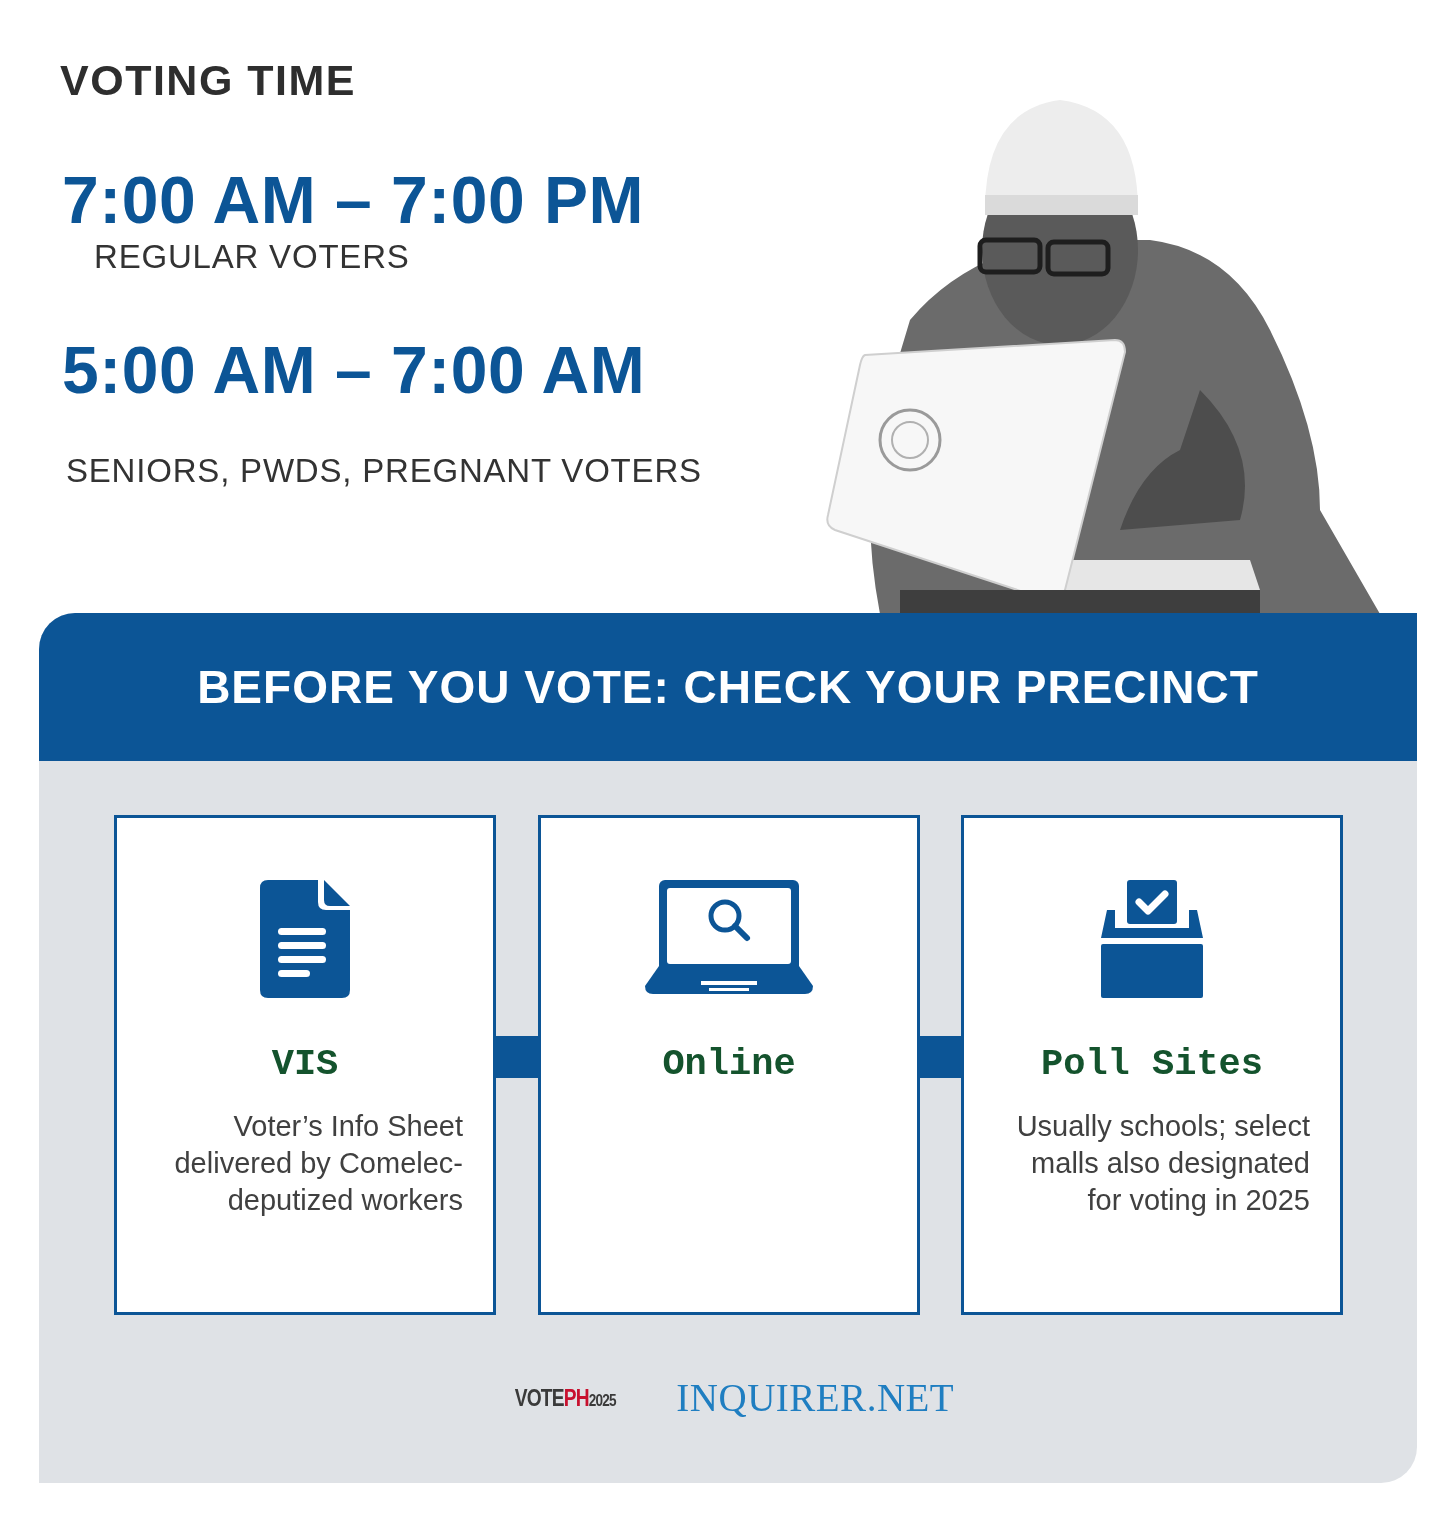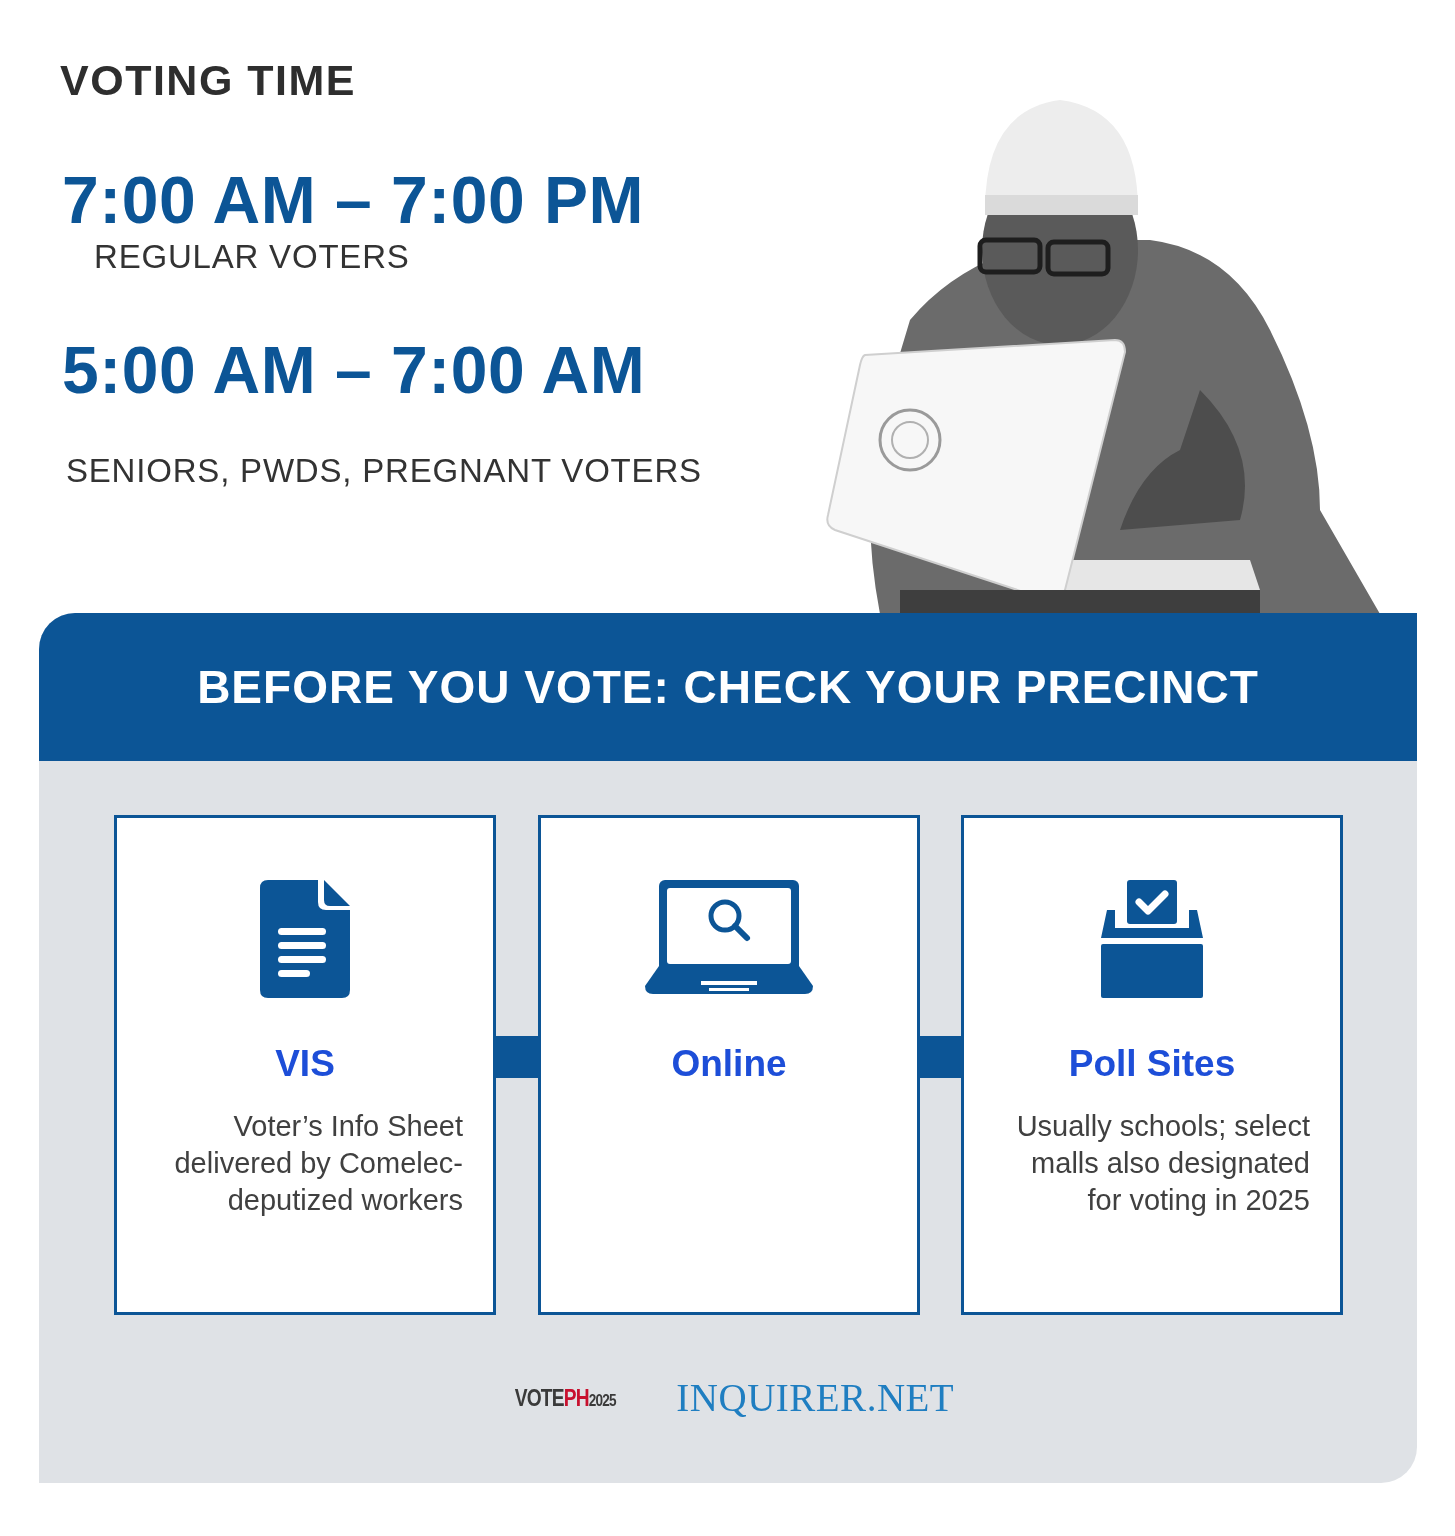--- a/index.html
+++ b/index.html
@@ -18,21 +18,21 @@
 
   .panel { position: absolute; left: 39px; top: 613px; width: 1378px; height: 870px; background: #dfe2e6; border-radius: 36px 0 36px 0; overflow: hidden; }
   .banner { position: absolute; left: 0; top: 0; width: 100%; height: 148px; background: #0c5596; display: flex; align-items: center; justify-content: center; }
   .banner span { color: #ffffff; font-size: 46px; font-weight: 700; letter-spacing: 1px; }
 
   .card { position: absolute; top: 202px; width: 382px; height: 500px; background: #ffffff; border: 3px solid #0c5596; }
   .card-1 { left: 75px; }
   .card-2 { left: 499px; }
   .card-3 { left: 922px; }
   .card .icon { position: absolute; left: 50%; transform: translateX(-50%); top: 62px; width: 180px; height: 122px; display: flex; justify-content: center; }
-  .card .ctitle { position: absolute; top: 225px; left: 0; width: 100%; text-align: center; font-size: 37px; font-weight: 700; color: #1d4ed8; }
+  .card .ctitle { position: absolute; top: 225px; left: 0; width: 100%; text-align: center; font-size: 37px; font-weight: 700; color: #14532d; font-family: Liberation Mono, monospace; }
   .card .cdesc { position: absolute; top: 290px; left: 30px; right: 30px; text-align: right; font-size: 29px; line-height: 37px; color: #404040; }
 
   .conn { position: absolute; top: 423px; width: 45px; height: 42px; background: #0c5596; }
   .conn-1 { left: 456px; }
   .conn-2 { left: 879px; }
 
   .footer { position: absolute; top: 762px; left: 0; width: 100%; display: flex; justify-content: center; align-items: center; gap: 18px; }
   .votelogo { font-family: "Liberation Sans Narrow", "Liberation Sans", sans-serif; font-weight: 700; font-size: 24px; color: #3a3a3a; letter-spacing: -1px; transform: scaleX(0.8); display: inline-flex; align-items: baseline; }
   .votelogo .ph { color: #c8102e; }
   .votelogo .yr { font-size: 17px; }

